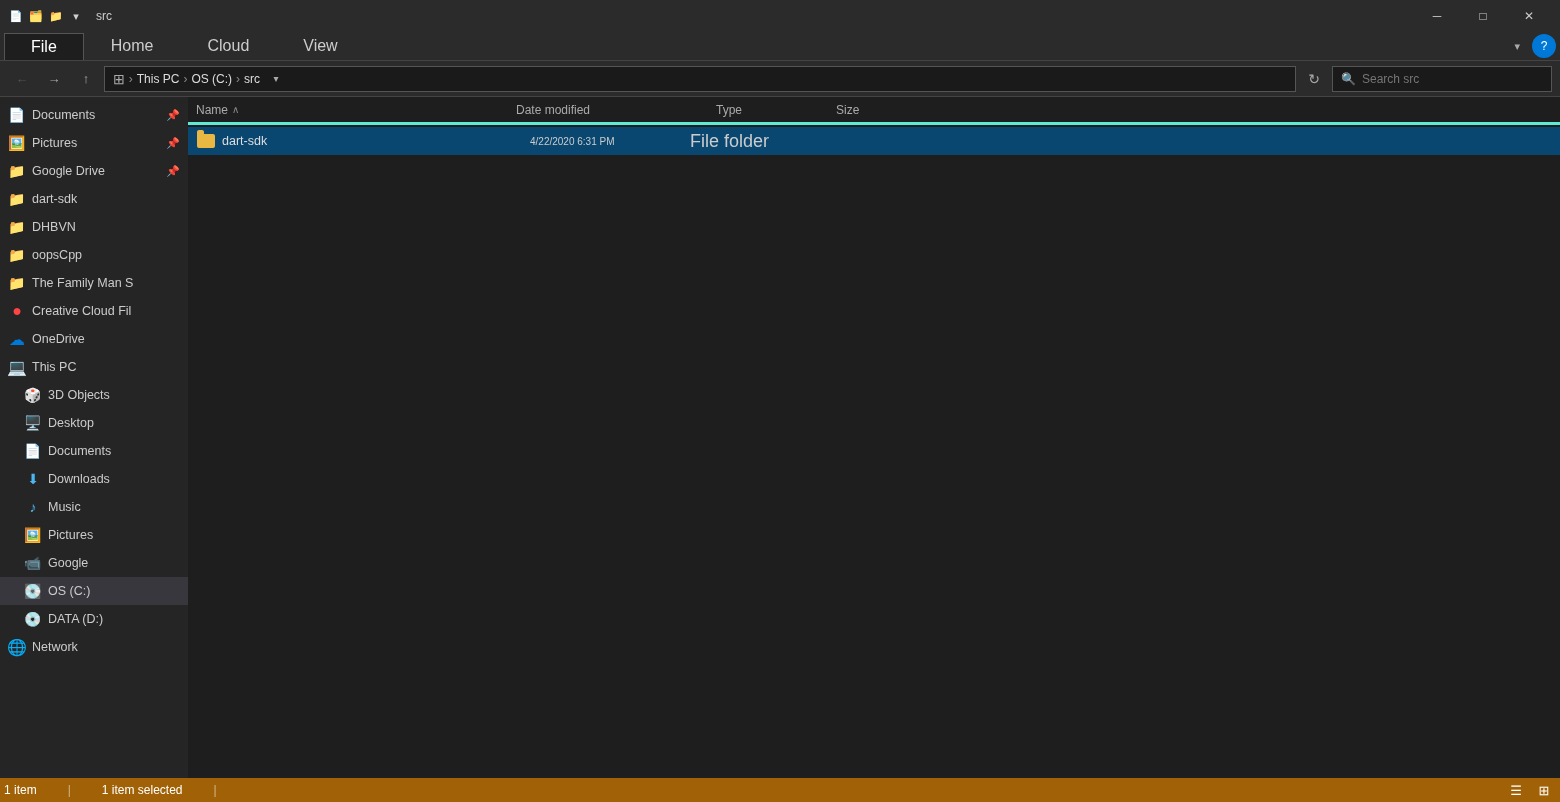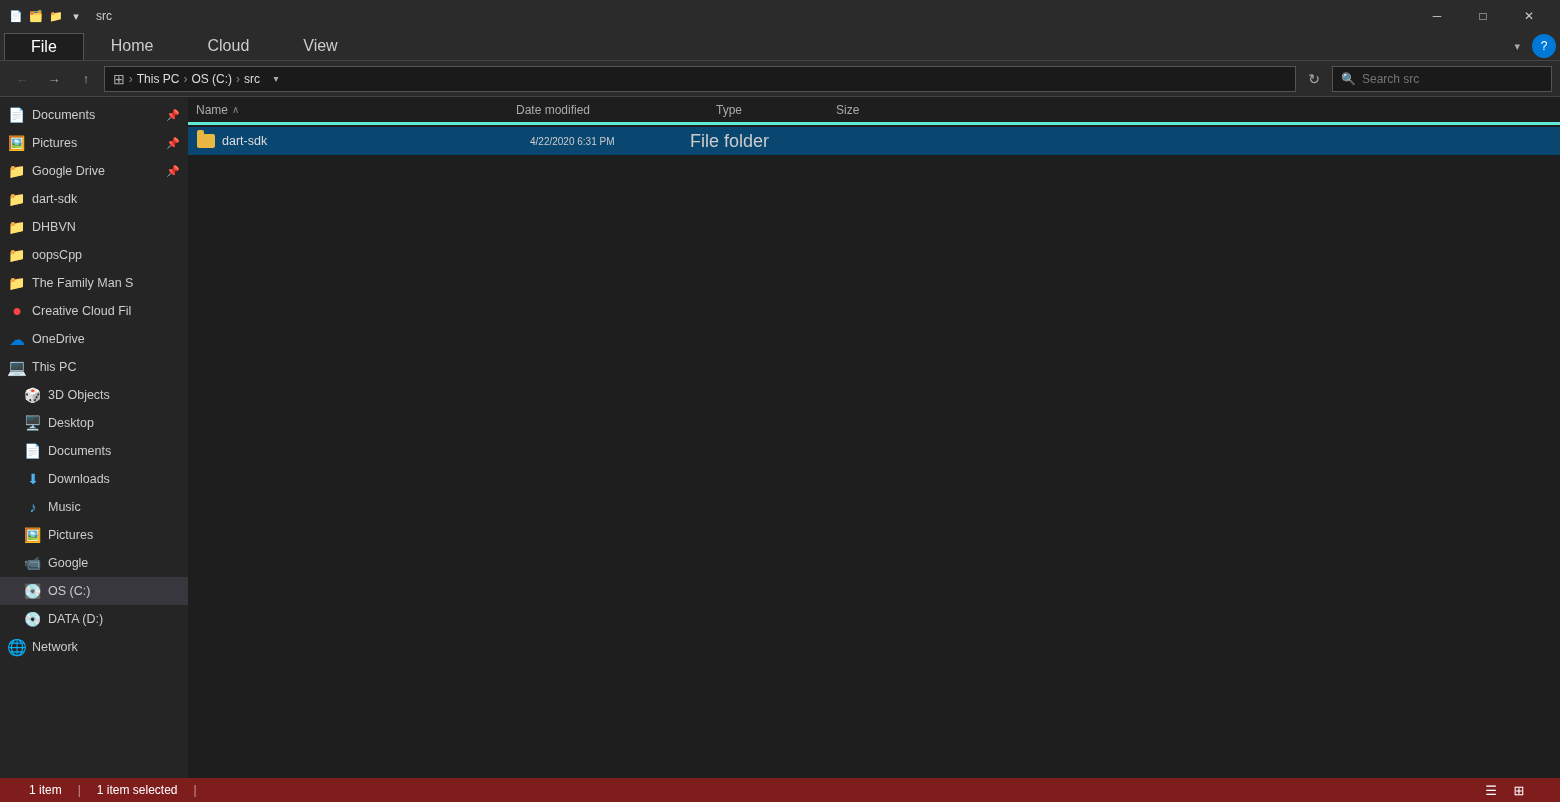--- a/index.html
+++ b/index.html
@@ -341,26 +341,26 @@
     }
     .file-size-cell {
       width: 100px;
       font-size: 12.5px;
       color: #ccc;
     }
 
     
     .status-bar {
       height: 24px;
-      background: #7f1d1d;
-      display: flex;
-      align-items: center;
-      padding: 0 29px;
-      flex-shrink: 0;
-      gap: 16px;
+      background: #a16207;
+      display: flex;
+      align-items: center;
+      padding: 0 4px;
+      flex-shrink: 0;
+      gap: 31px;
       color: #fff;
       font-size: 12px;
     }
     .status-sep { color: rgba(255,255,255,0.5); }
     .status-right {
       margin-left: auto;
       display: flex;
       gap: 4px;
       align-items: center;
     }

